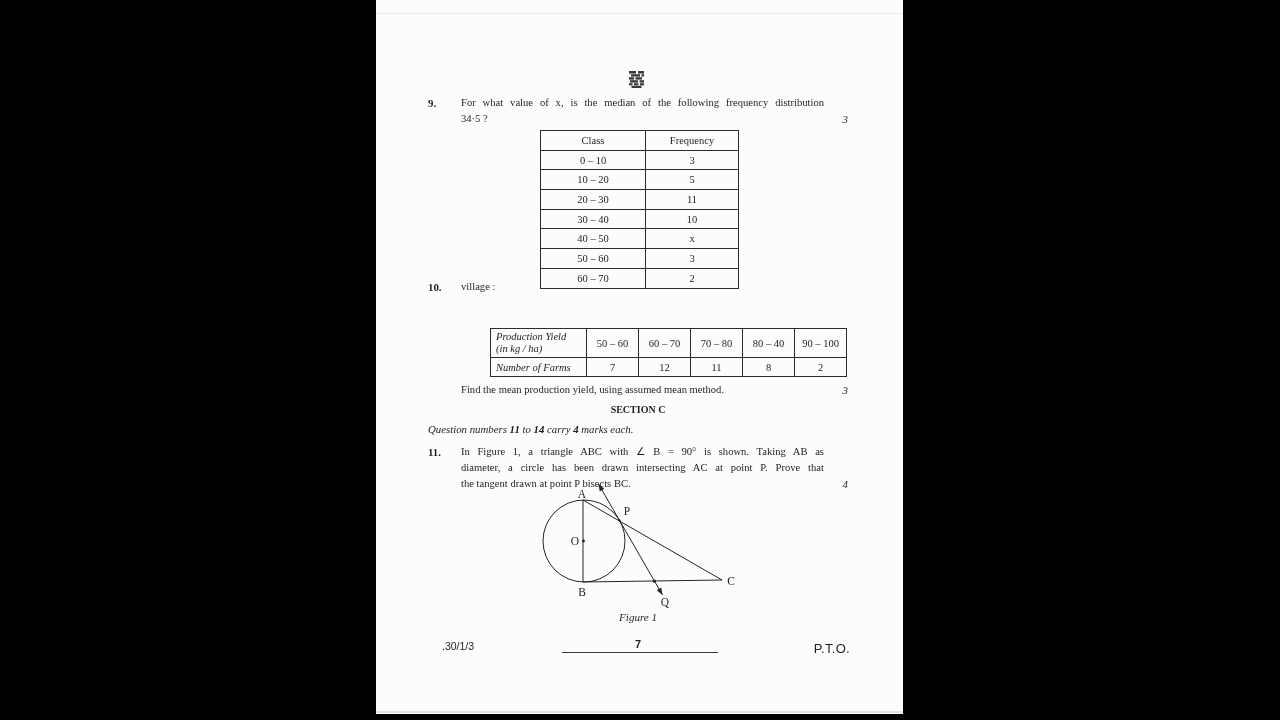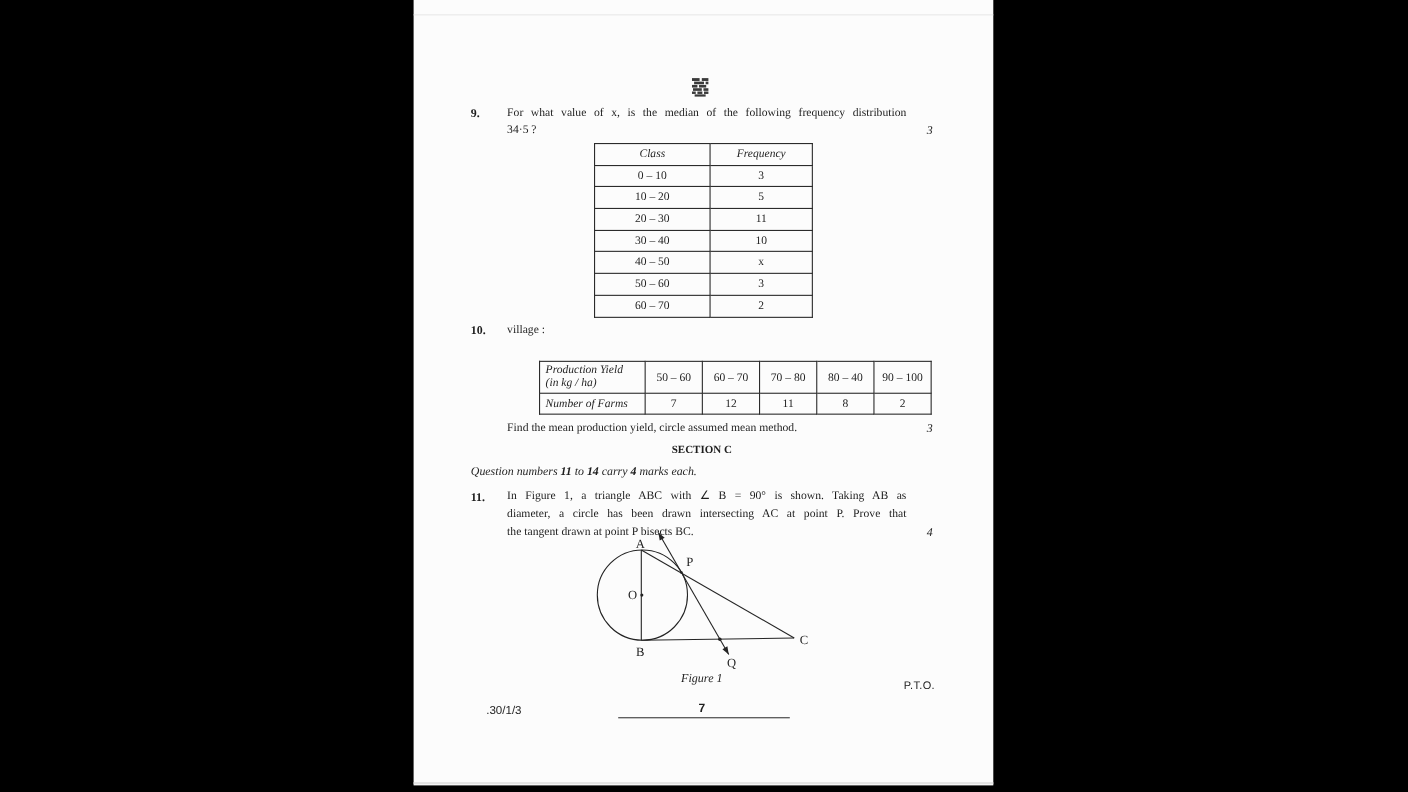--- a/index.html
+++ b/index.html
@@ -26,21 +26,21 @@
   .ln { height: 16px; white-space: nowrap; }
   .just { text-align: justify; text-align-last: justify; text-justify: inter-word; }
   .marks { position: absolute; right: 0; font-style: italic; font-size: 10.8px; line-height: 16px; }
 
   
   .t9 { border-collapse: collapse; table-layout: fixed; }
   .t9 th, .t9 td {
     border: 1px solid #2b2b2b; text-align: center; vertical-align: middle;
     font-size: 10.5px; height: 18.7px; padding: 0; font-weight: normal;
   }
-  .t9 th { font-style: italic; }
+  .t9 th { }
 
   
   .t10 { border-collapse: collapse; table-layout: fixed; }
   .t10 td {
     border: 1px solid #2b2b2b; text-align: center; vertical-align: middle;
     font-size: 10.5px; padding: 0;
   }
   .t10 .r1 td { height: 28px; }
   .t10 .r2 td { height: 18px; }
   .t10 .lbl { text-align: left; padding-left: 5px; font-style: italic; }
@@ -48,21 +48,21 @@
 
   .sec-heading { position: absolute; left: 52px; top: 404px; width: 420px; text-align: center; font-weight: bold; font-size: 10px; }
   .note { position: absolute; left: 52px; top: 423px; font-style: italic; font-size: 10.8px; }
   .note .b { font-weight: bold; }
 
   .fig-caption { position: absolute; left: 52px; top: 611px; width: 420px; text-align: center; font-style: italic; font-size: 11px; }
 
   .footer-code { position: absolute; left: 54px; top: 640px; font-family: "Liberation Sans", sans-serif; font-size: 10.5px; margin-left: 12px; }
   .footer-page { position: absolute; left: 52px; top: 638px; width: 420px; text-align: center; font-family: "Liberation Sans", sans-serif; font-size: 11px; font-weight: bold; }
   .footer-rule { position: absolute; left: 186px; top: 652px; width: 156px; height: 1px; background: #3a3a3a; }
-  .footer-pto { position: absolute; right: 53px; top: 618px; font-family: "Liberation Sans", sans-serif; font-size: 10px; letter-spacing: 0.3px; }
+  .footer-pto { position: absolute; right: 53px; top: 641px; font-family: "Liberation Sans", sans-serif; font-size: 13px; letter-spacing: 0.3px; }
 
   svg text { font-family: "Liberation Serif", serif; font-size: 11.5px; fill: #1e1e1e; }
 </style>
 </head>
 <body>
 
 <div class="stage">
   <div class="page">
 
     <div class="topline"></div>
@@ -128,21 +128,21 @@
         <td>50 – 60</td>
         <td>3</td>
       </tr>
       <tr>
         <td>60 – 70</td>
         <td>2</td>
       </tr>
     </tbody>
       </table>
 
-    <div class="qblock" style="top:293px;">
+    <div class="qblock" style="top:279px;">
       <span class="qnum">10.</span>
       <div class="qtext">
         <div class="ln">village :</div>
       </div>
     </div>
 
     <table class="t10 abs" style="left:86px; top:328px;margin-left:28px;">
       <colgroup>
         <col style="width:96px">
           <col style="width:52px">
@@ -169,21 +169,21 @@
         <td>12</td>
         <td>11</td>
         <td>8</td>
         <td>2</td>
       </tr>
     </tbody>
       </table>
 
     <div class="qblock" style="top:382px;">
       <div class="qtext">
-        <div class="ln">Find the mean production yield, circle assumed mean method.</div>
+        <div class="ln">Find the mean production yield, using assumed mean method.</div>
       </div>
       <span class="marks" style="top:0;">3</span>
     </div>
 
     <div class="sec-heading">SECTION C</div>
     <div class="note"><span>Question numbers </span><span class="b">11</span><span> to </span><span class="b">14</span><span> carry </span><span class="b">4</span><span> marks each.</span></div>
 
     <div class="qblock" style="top:444px;">
       <span class="qnum">11.</span>
       <div class="qtext">

